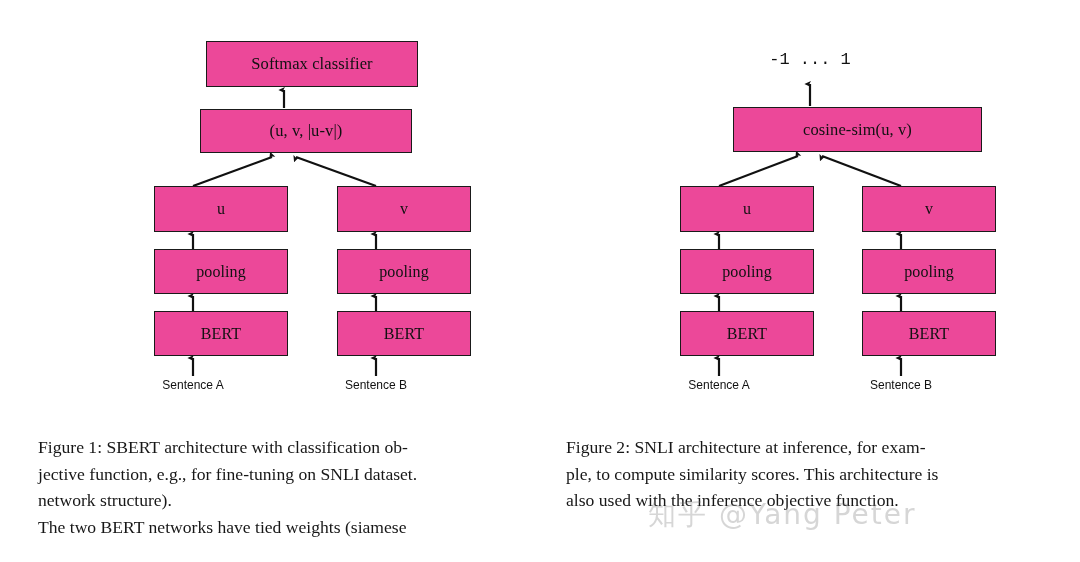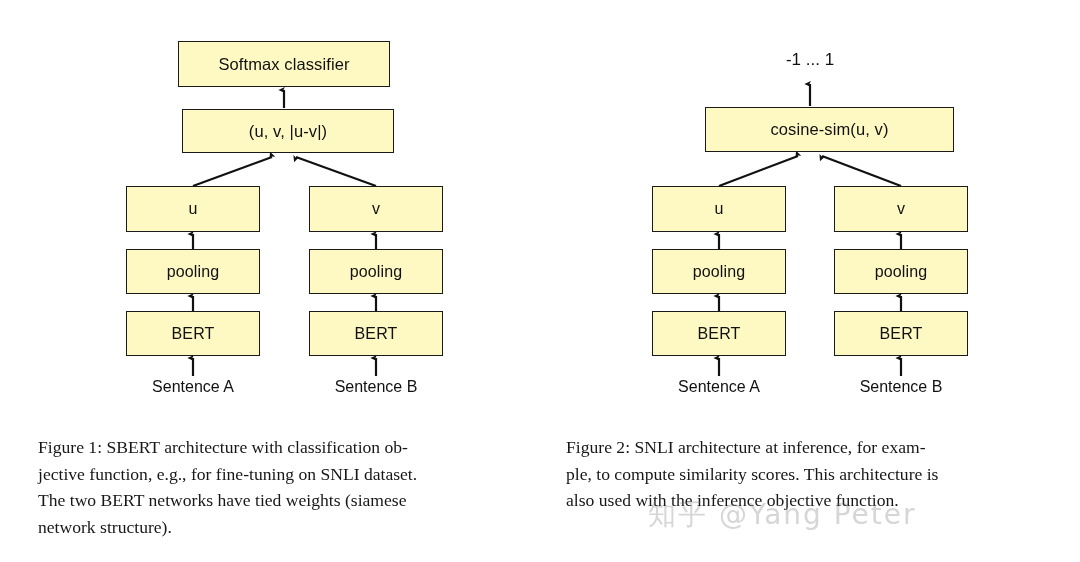--- a/index.html
+++ b/index.html
@@ -14,35 +14,36 @@
     font-family: "Liberation Sans", sans-serif;
     color: #000000;
   }
   .page { position: absolute; inset: 0; background:#fff; }
 
   
   .figcanvas { position: absolute; }
   .box {
     position: absolute;
     border: 1.6px solid #1a1a1a;
-    background: #fef9c3;
+    background: #ec4899;
     display: flex;
     align-items: center;
     justify-content: center;
-    font-family: Liberation Sans, sans-serif;
+    font-family: Liberation Serif, serif;
     font-size: 16.5px;
     color: #111;
     letter-spacing: .1px;
     white-space: nowrap;
+    margin-left: 28px;
   }
   .box.small { font-size: 16px; }
   .plainlabel {
     position: absolute;
     font-family: "Liberation Sans", sans-serif;
-    font-size: 16px;
+    font-size: 12px;
     color: #111;
     white-space: nowrap;
     text-align: center;
   }
   .arrowsvg { position: absolute; left:0; top:0; overflow: visible; }
 
   
   .caption {
     position: absolute;
     font-family: "Liberation Serif", serif;
@@ -94,21 +95,21 @@
 
       <line x1="376" y1="311" x2="376" y2="296" stroke="#111" stroke-width="2.2" marker-end="url(#ah1)"></line>
 
       <line x1="193" y1="376" x2="193" y2="358" stroke="#111" stroke-width="2.2" marker-end="url(#ah1)"></line>
 
       <line x1="376" y1="376" x2="376" y2="358" stroke="#111" stroke-width="2.2" marker-end="url(#ah1)"></line>
     </svg>
 
     <div class="box" style="left:178px; top:41px; width:212px; height:46px;">Softmax classifier</div>
 
-    <div class="box" style="left:182px; top:109px; width:212px; height:44px;">(u, v, |u-v|)</div>
+    <div class="box" style="left:172px; top:109px; width:212px; height:44px;">(u, v, |u-v|)</div>
 
     <div class="box small" style="left:126px; top:186px; width:134px; height:46px;">u</div>
 
     <div class="box small" style="left:309px; top:186px; width:134px; height:46px;">v</div>
 
     <div class="box small" style="left:126px; top:249px; width:134px; height:45px;">pooling</div>
 
     <div class="box small" style="left:309px; top:249px; width:134px; height:45px;">pooling</div>
 
     <div class="box small" style="left:126px; top:311px; width:134px; height:45px;">BERT</div>
@@ -138,21 +139,21 @@
       <line x1="179" y1="249" x2="179" y2="234" stroke="#111" stroke-width="2.2" marker-end="url(#ah2)"></line>
       <line x1="361" y1="249" x2="361" y2="234" stroke="#111" stroke-width="2.2" marker-end="url(#ah2)"></line>
 
       <line x1="179" y1="311" x2="179" y2="296" stroke="#111" stroke-width="2.2" marker-end="url(#ah2)"></line>
       <line x1="361" y1="311" x2="361" y2="296" stroke="#111" stroke-width="2.2" marker-end="url(#ah2)"></line>
 
       <line x1="179" y1="376" x2="179" y2="358" stroke="#111" stroke-width="2.2" marker-end="url(#ah2)"></line>
       <line x1="361" y1="376" x2="361" y2="358" stroke="#111" stroke-width="2.2" marker-end="url(#ah2)"></line>
     </svg>
 
-    <div class="plainlabel" style="left:205px; top:50px; width:130px; font-size:17px;">-1 ... 1</div>
+    <div class="plainlabel" style="left:205px; top:50px; width:130px; font-size:17px;font-family:Liberation Mono, monospace;">-1 ... 1</div>
 
     <div class="box" style="left:165px; top:107px; width:249px; height:45px;">cosine-sim(u, v)</div>
 
     <div class="box small" style="left:112px; top:186px; width:134px; height:46px;">u</div>
 
     <div class="box small" style="left:294px; top:186px; width:134px; height:46px;">v</div>
 
     <div class="box small" style="left:112px; top:249px; width:134px; height:45px;">pooling</div>
 
     <div class="box small" style="left:294px; top:249px; width:134px; height:45px;">pooling</div>
@@ -162,22 +163,22 @@
     <div class="box small" style="left:294px; top:311px; width:134px; height:45px;">BERT</div>
 
     <div class="plainlabel" style="left:114px; top:378px; width:130px;">Sentence A</div>
 
     <div class="plainlabel" style="left:296px; top:378px; width:130px;">Sentence B</div>
   </div>
 
   <div class="caption" style="left:38px; top:434px; width:499px;">
     <span class="ln">Figure 1:  SBERT  architecture  with  classification  ob-</span>
     <span class="ln">jective function, e.g., for fine-tuning on SNLI dataset.</span>
+    <span class="ln">network structure).</span>
     <span class="ln">The  two  BERT  networks  have  tied  weights  (siamese</span>
-    <span class="ln">network structure).</span>
   </div>
 
   <div class="caption" style="left:566px; top:434px; width:502px;">
     <span class="ln">Figure 2:  SNLI architecture at inference, for exam-</span>
     <span class="ln">ple,  to compute similarity scores.  This architecture is</span>
     <span class="ln">also used with the inference objective function.</span>
   </div>
 
   <div class="watermark" style="left:648px; top:496px;">知乎 @Yang Peter</div>
 

